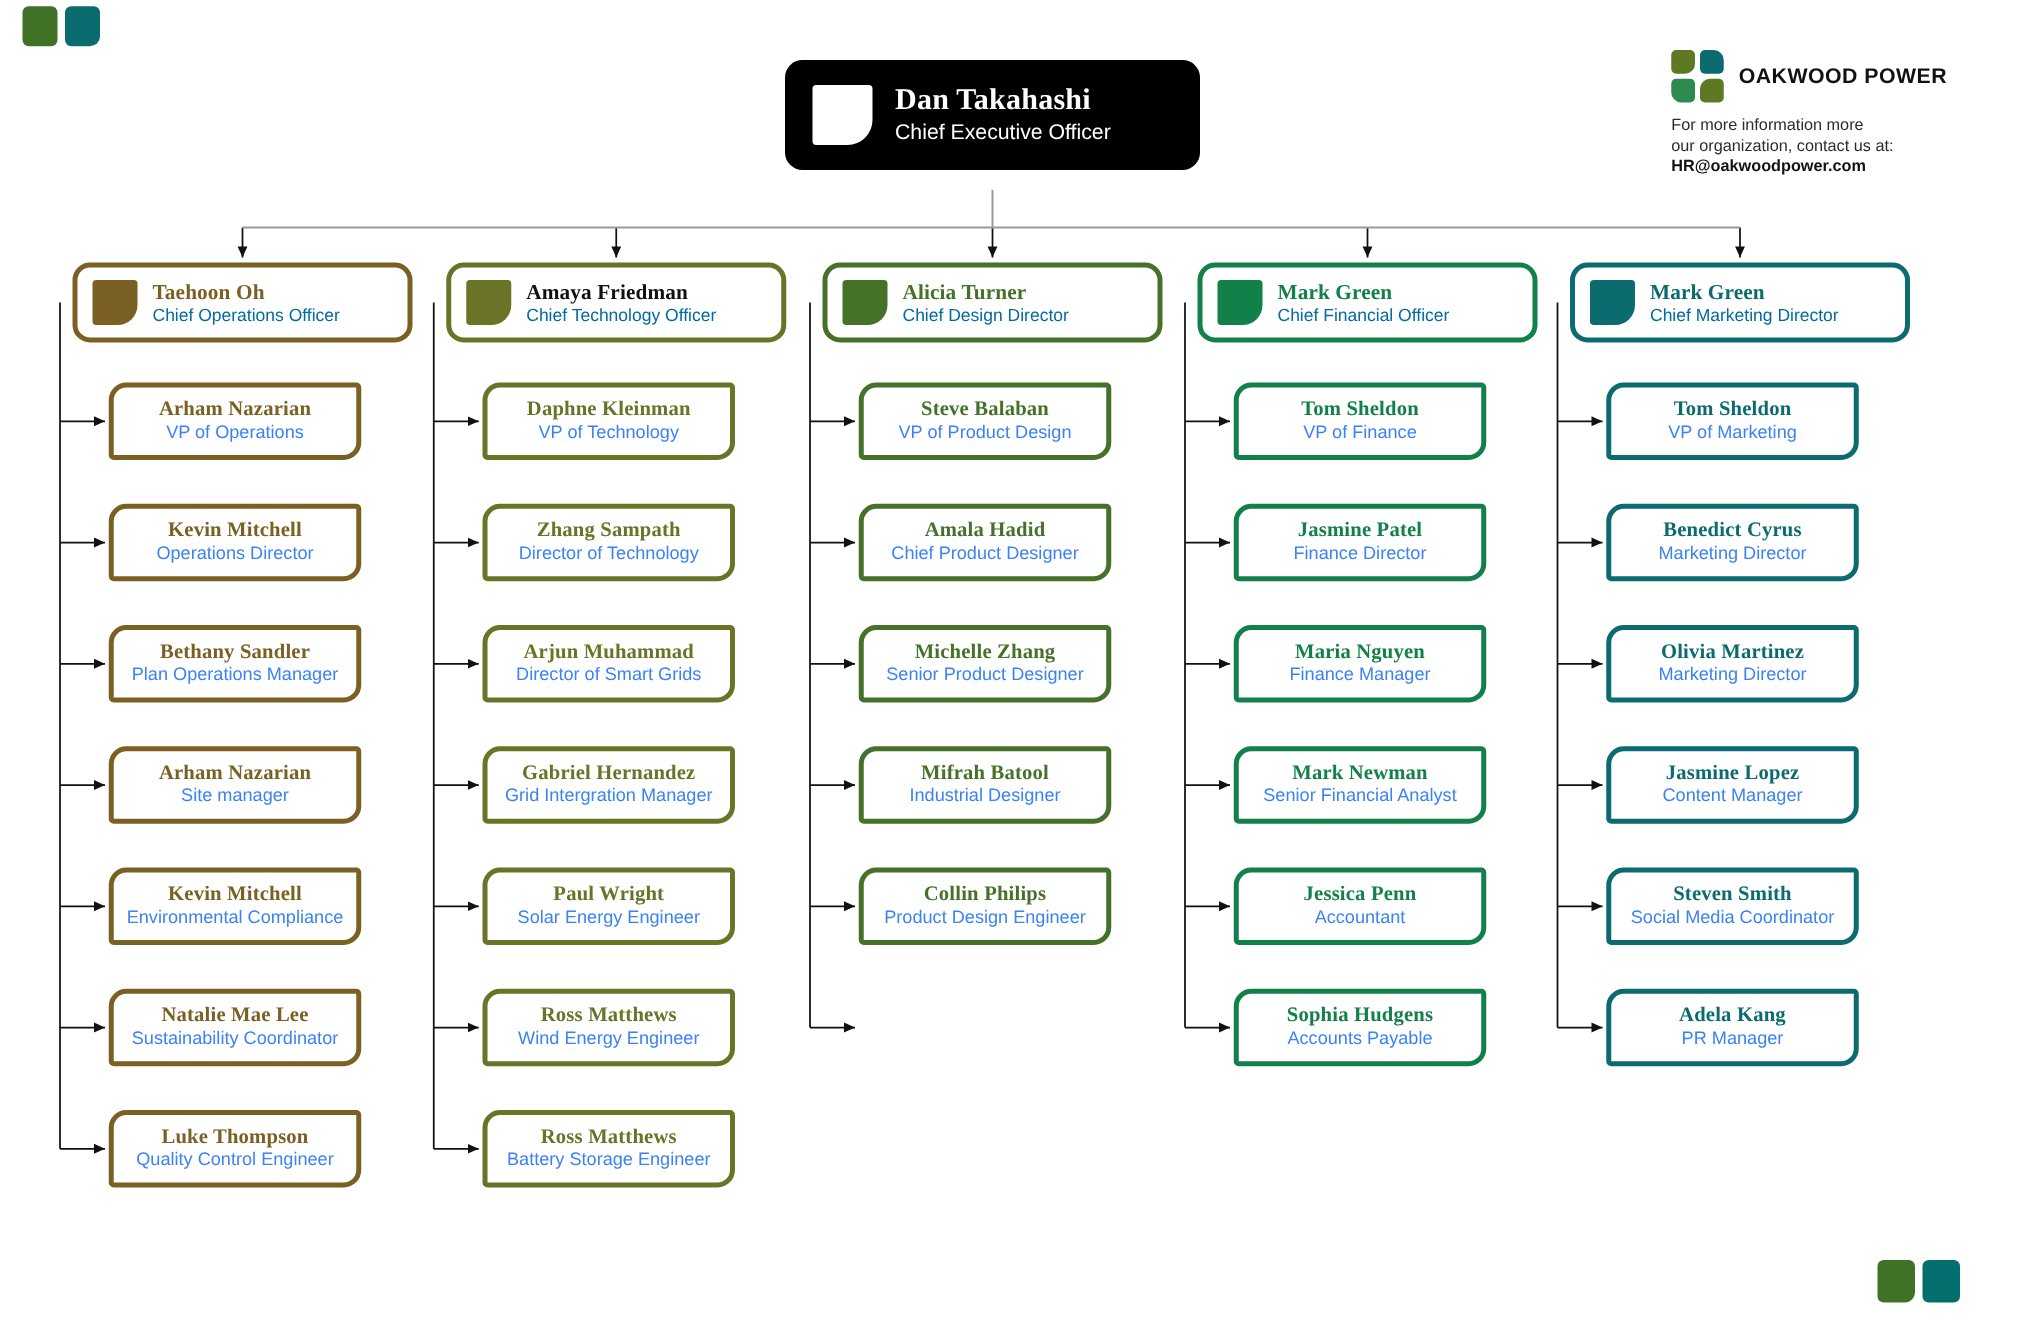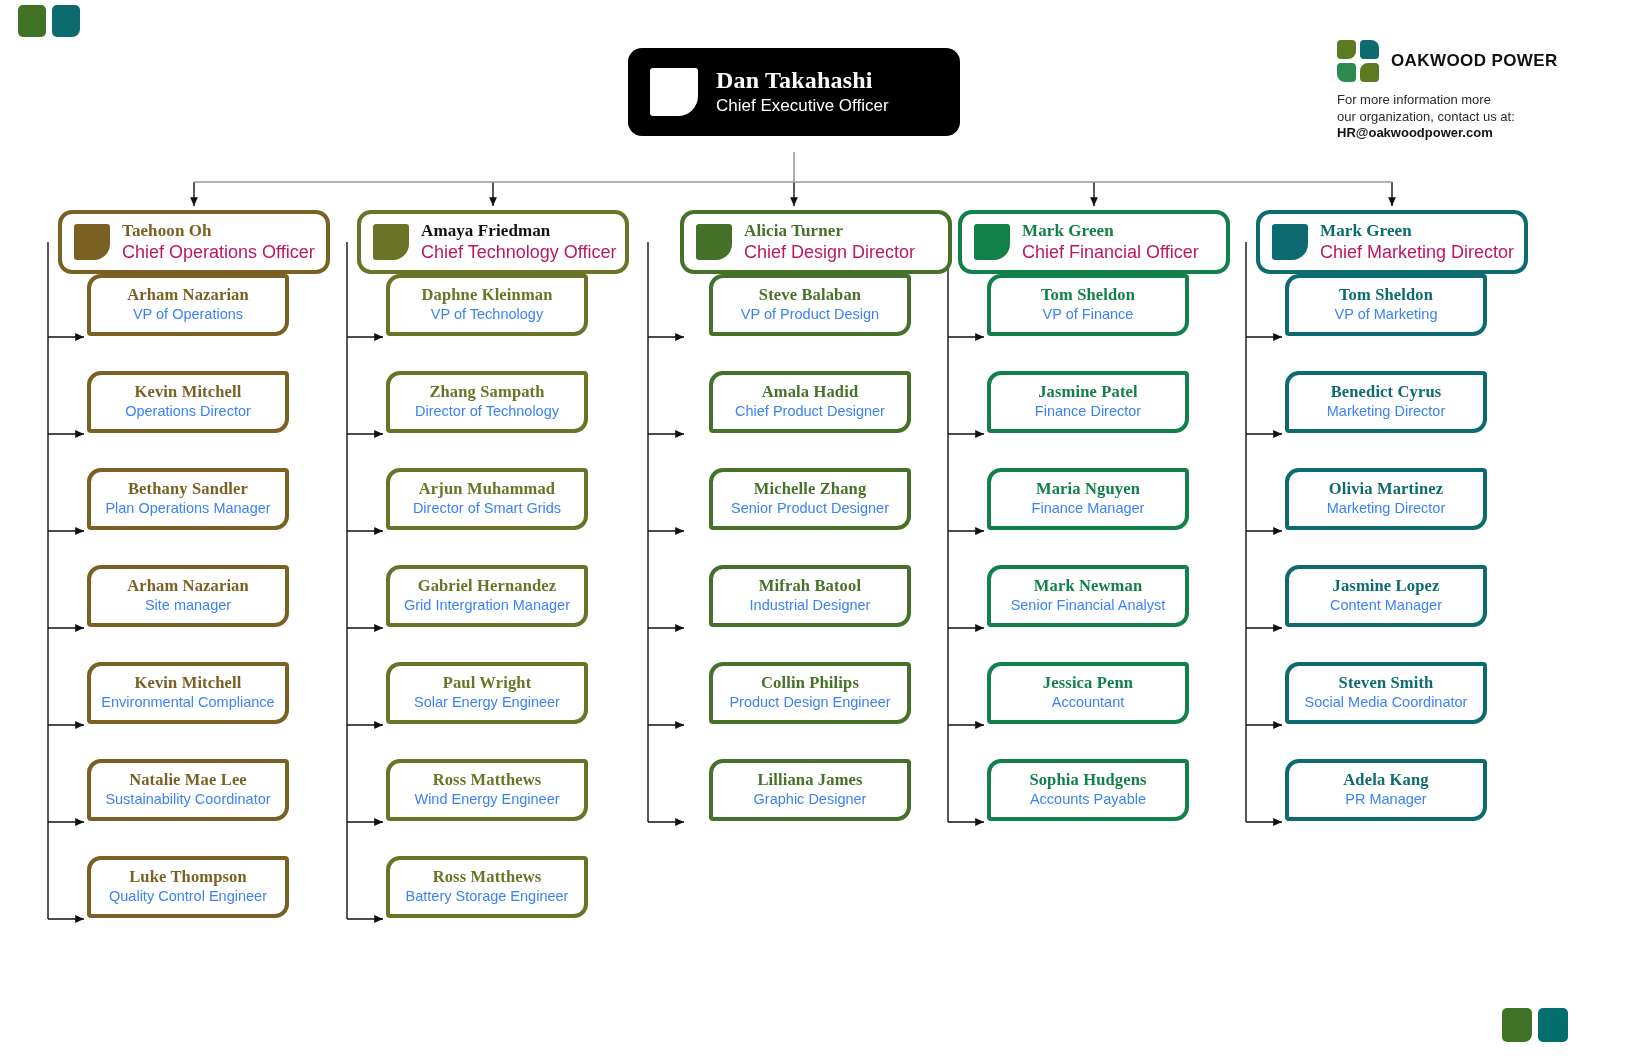--- a/index.html
+++ b/index.html
@@ -44,37 +44,38 @@
   #ceo-name { font-family: "Liberation Serif", serif; font-weight: bold; font-size: 24px; line-height: 1.14; letter-spacing: 0.2px; }
   #ceo-title { font-size: 17px; line-height: 1.3; margin-top: 1px; }
 
   
   #wires { position: absolute; left: 0; top: 0; width: 1632px; height: 1056px; pointer-events: none; }
 
   
   .column { position: absolute; top: 210px; width: 272px; }
   #col-0 { left: 58px; }
   #col-1 { left: 357px; }
-  #col-2 { left: 680px; }
+  #col-2 { left: 658px; }
   #col-3 { left: 958px; }
   #col-4 { left: 1256px; }
 
   .dept-head {
     position: relative;
     height: 64px;
     background: #ffffff;
     border: 4px solid var(--c);
     border-radius: 14px 14px 14px 14px;
     display: flex; align-items: center; gap: 12px;
     padding-left: 12px;
+    margin-bottom: 32px;
   }
   .head-leaf { width: 36px; height: 36px; background: var(--c); border-radius: 3px 3px 16px 3px; flex: none; }
   .head-text { line-height: 1.12; }
   .head-name { font-family: "Liberation Serif", serif; font-weight: bold; font-size: 17px; color: var(--nc); letter-spacing: 0.1px; }
-  .head-title { font-size: 18px; color: #be185d; margin-top: 2px; }
+  .head-title { font-size: 14px; color: #0369a1; margin-top: 2px; }
 
   .node {
     position: relative;
     width: 202px;
     margin-left: 29px;
     height: 62px;
     background: #ffffff;
     border: 4px solid var(--c);
     border-radius: 14px 4px 14px 4px;
     display: flex; flex-direction: column; align-items: center; justify-content: center;
@@ -272,24 +273,20 @@
         <div class="node-title">Senior Product Designer</div>
       </div>
       <div class="node">
         <div class="node-name">Mifrah Batool</div>
         <div class="node-title">Industrial Designer</div>
       </div>
       <div class="node">
         <div class="node-name">Collin Philips</div>
         <div class="node-title">Product Design Engineer</div>
       </div>
-      <div class="node">
-        <div class="node-name">Lilliana James</div>
-        <div class="node-title">Graphic Designer</div>
-      </div>
     </div>
   <div class="column" id="col-3">
       <div class="dept-head">
         <div class="head-leaf"></div>
         <div class="head-text">
           <div class="head-name">Mark Green</div>
           <div class="head-title">Chief Financial Officer</div>
         </div>
       </div>
       <div class="node">

